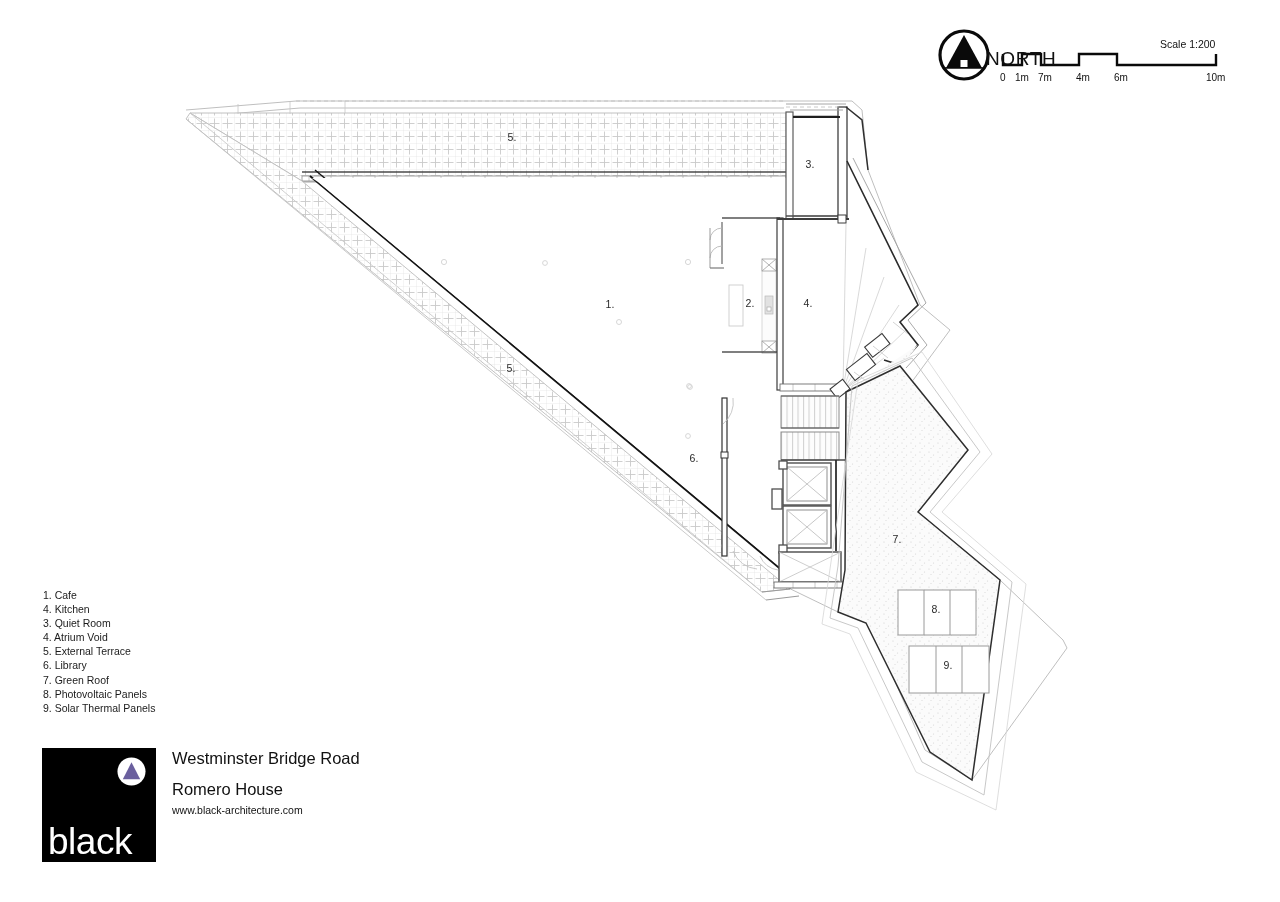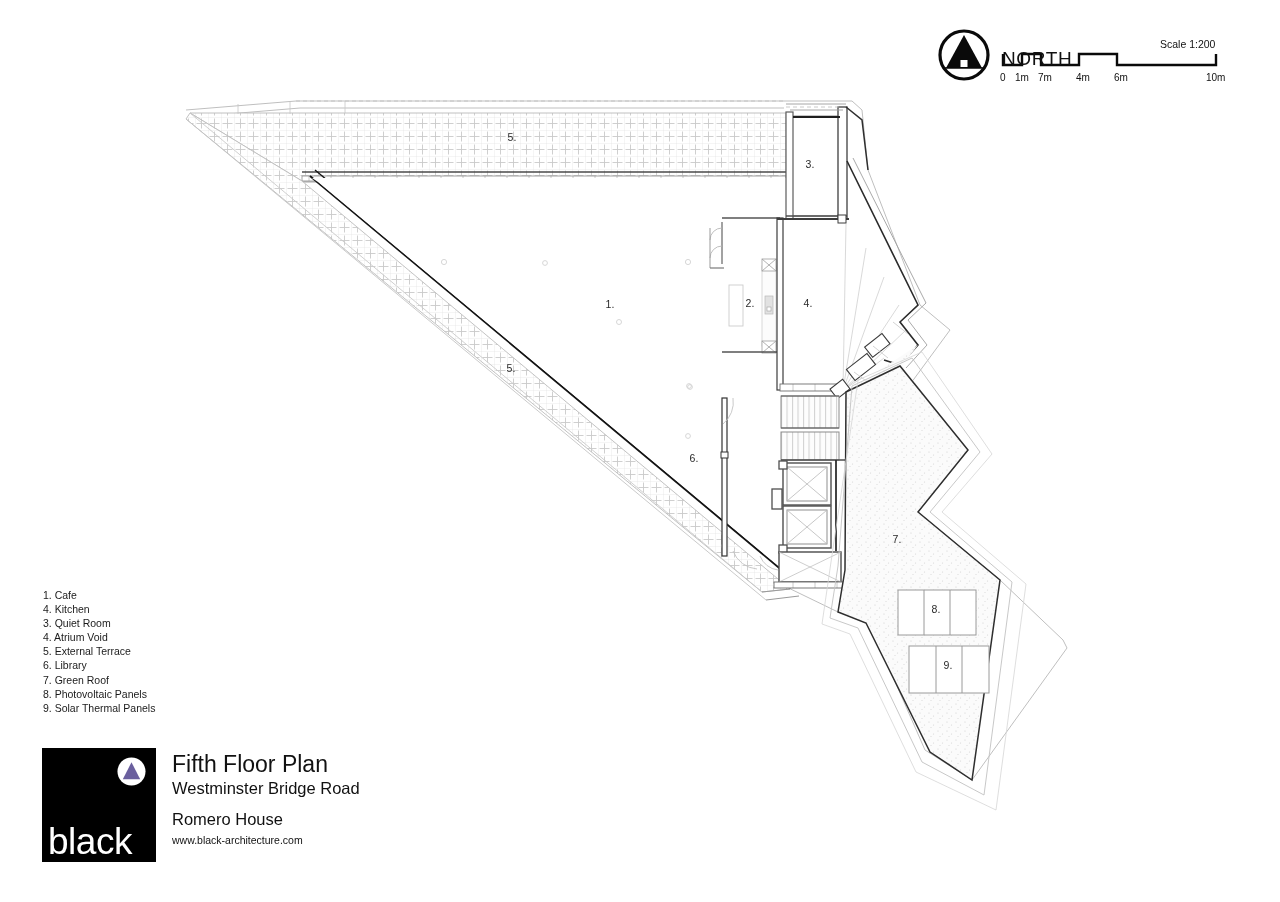--- a/index.html
+++ b/index.html
@@ -38,21 +38,21 @@
   
   #north-scale-block {
     position: absolute;
     left: 938px;
     top: 22px;
     width: 300px;
     height: 72px;
   }
   #north-label {
     position: absolute;
-    left: 64px;
+    left: 48px;
     top: 26px;
     font-size: 19px;
     letter-spacing: 0.6px;
     color: #111;
     font-family: "Liberation Sans", sans-serif;
     white-space: nowrap;
   }
   #scale-note {
     position: absolute;
     left: 222px;
@@ -464,20 +464,19 @@
 
     <div id="logo-box">
       <svg id="logo-mark" viewBox="0 0 30 30">
         <circle cx="15" cy="15" r="14.5" fill="#ffffff"></circle>
         <path d="M15 5.5 L24 23 L6 23 Z" fill="#6a5f9e"></path>
       </svg>
       <div id="logo-wordmark">black</div>
     </div>
 
     <div id="title-text">
-      <div id="sheet-title">Fifth Floor Plan</div>
       <div id="project-address">Westminster Bridge Road</div>
       <div id="project-name">Romero House</div>
       <div id="website">www.black-architecture.com</div>
     </div>
   </div>
 
 </div>
 
 </body></html>

